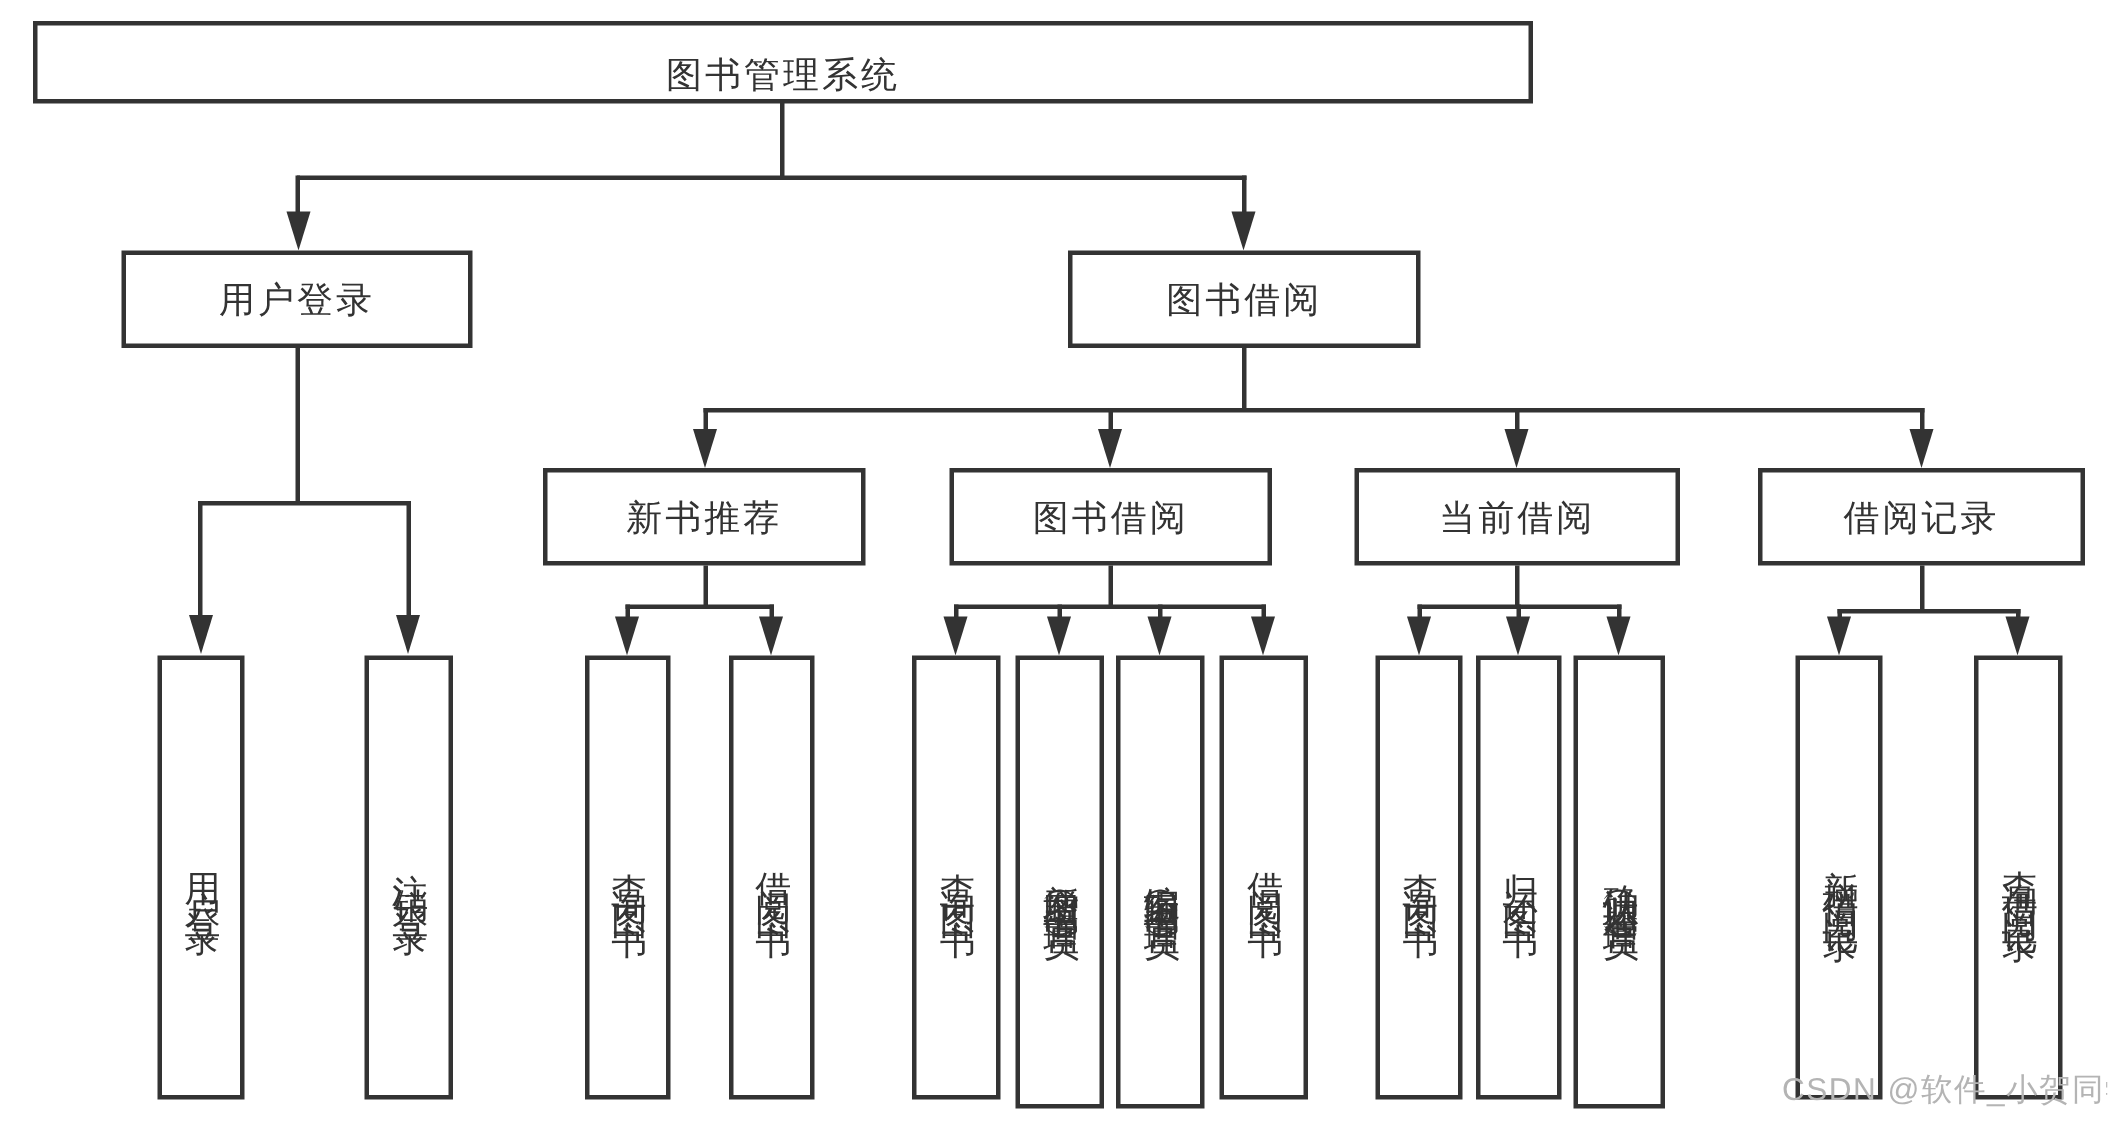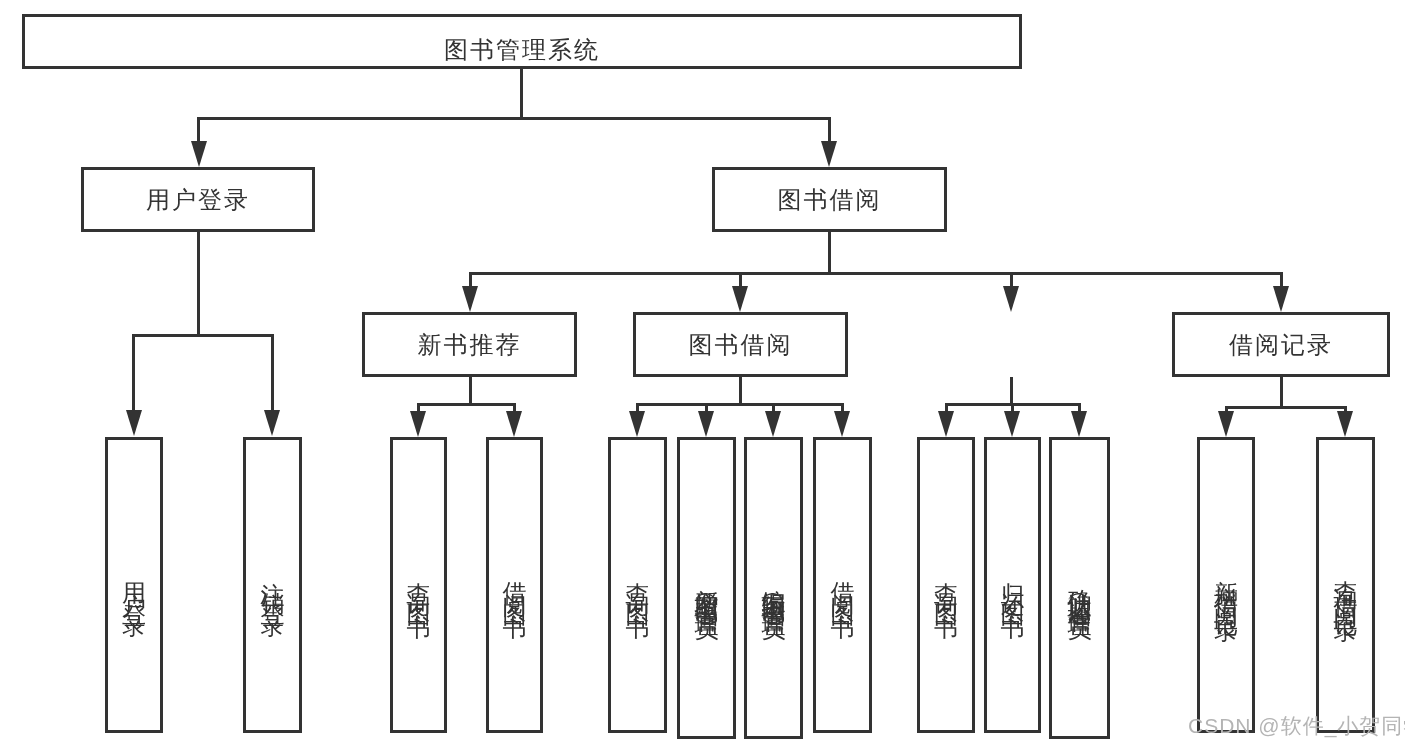--- a/index.html
+++ b/index.html
@@ -70,20 +70,23 @@
   <div class="vl" style="left:1010px;top:272px;height:18px;"></div>
   <div class="ar" style="left:1003px;top:286px;"></div>
   <div class="vl" style="left:1280px;top:272px;height:18px;"></div>
   <div class="ar" style="left:1273px;top:286px;"></div>
 
   <div class="box" style="left:362px;top:312px;width:215px;height:65px;">
     <span>新书推荐</span>
   </div>
   <div class="box" style="left:633px;top:312px;width:215px;height:65px;">
     <span>图书借阅</span>
+  </div>
+  <div class="box" style="left:903px;top:312px;width:217px;height:65px;">
+    <span>当前借阅</span>
   </div>
   <div class="box" style="left:1172px;top:312px;width:218px;height:65px;">
     <span>借阅记录</span>
   </div>
 
   <div class="vl" style="left:469px;top:377px;height:28px;"></div>
   <div class="hl" style="left:417px;top:403px;width:99px;"></div>
   <div class="vl" style="left:417px;top:403px;height:12px;"></div>
   <div class="ar" style="left:410px;top:411px;"></div>
   <div class="vl" style="left:513px;top:403px;height:12px;"></div>

